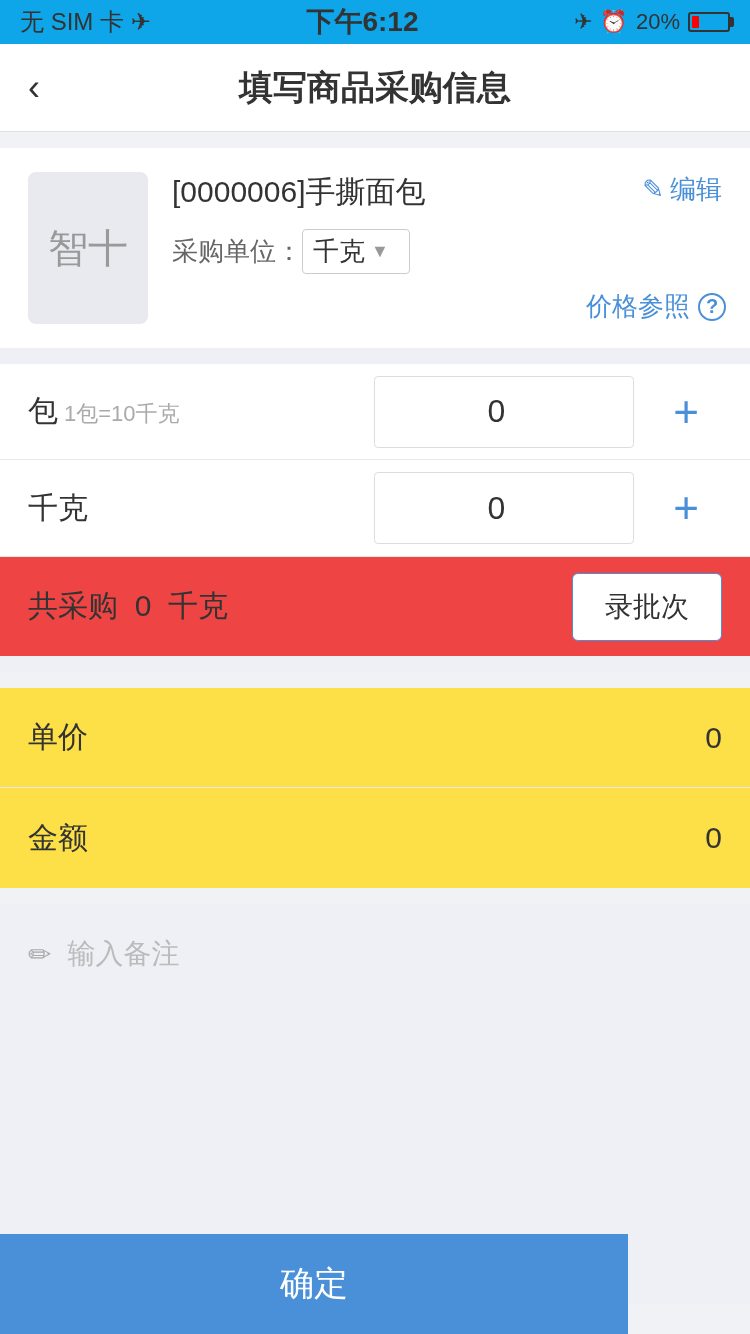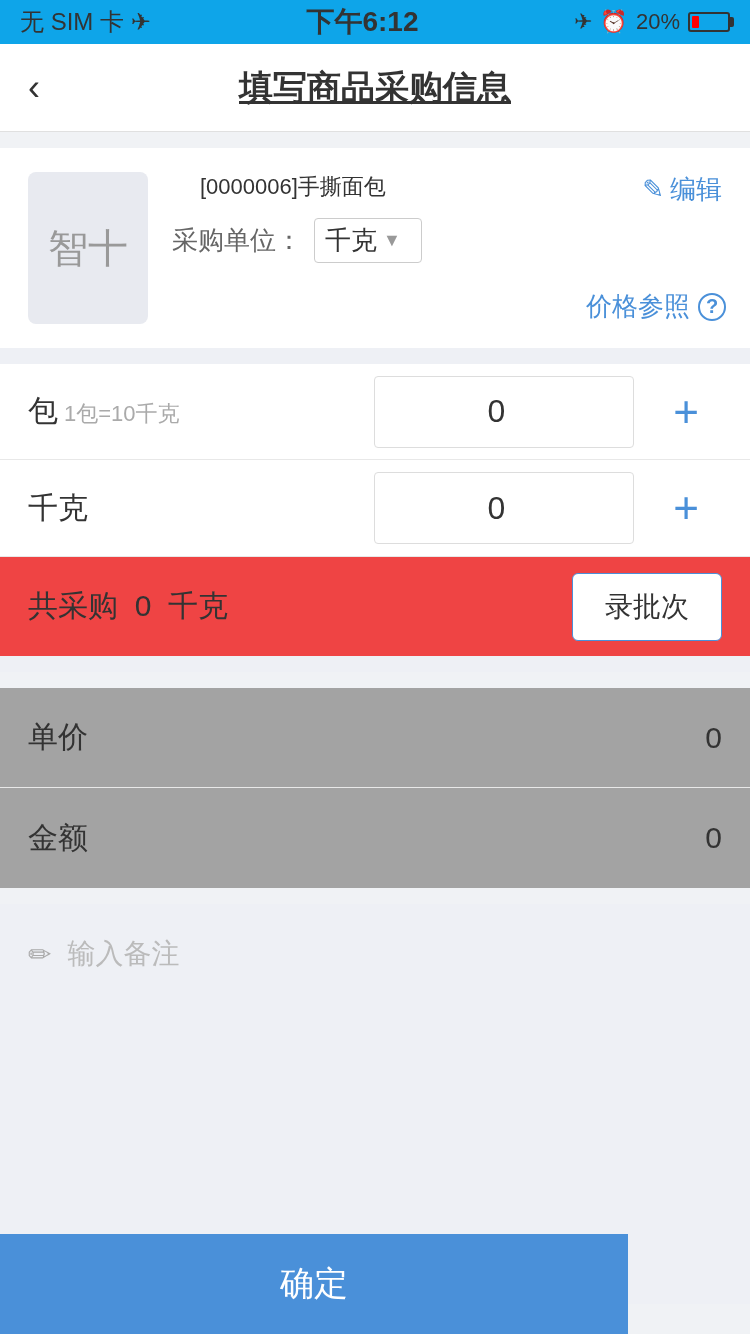--- a/index.html
+++ b/index.html
@@ -85,21 +85,20 @@
       position: absolute;
       left: 28px;
       font-size: 36px;
       color: #333;
       cursor: pointer;
     }
     .nav-title {
       font-size: 34px;
       font-weight: 600;
       color: #333;
-      text-decoration: underline;
     }
 
     
     .product-card {
       background: #fff;
       margin-top: 16px;
       padding: 24px 28px;
       display: flex;
       align-items: flex-start;
       gap: 24px;
@@ -116,30 +115,29 @@
       flex-shrink: 0;
     }
     .owl-logo {
       font-size: 40px;
       color: #999;
     }
     .product-info {
       flex: 1;
     }
     .product-name {
-      font-size: 22px;
+      font-size: 30px;
       font-weight: 500;
       color: #333;
       margin-bottom: 16px;
-      margin-left: 28px;
     }
     .product-unit-row {
       display: flex;
       align-items: center;
-      gap: 12px;
+      gap: 0;
     }
     .unit-label {
       font-size: 26px;
       color: #666;
     }
     .unit-select {
       border: 1px solid #ccc;
       border-radius: 4px;
       padding: 4px 20px 4px 10px;
       font-size: 26px;
@@ -270,21 +268,21 @@
       border-radius: 6px;
       padding: 14px 32px;
       font-size: 28px;
       color: #333;
       background: #fff;
       cursor: pointer;
     }
 
     
     .price-section {
-      background: #a3a3a3;
+      background: #fde047;
       margin-top: 16px;
     }
     .price-row {
       display: flex;
       align-items: center;
       justify-content: space-between;
       padding: 0 28px;
       height: 100px;
       border-bottom: 1px solid #e8e8e8;
     }

